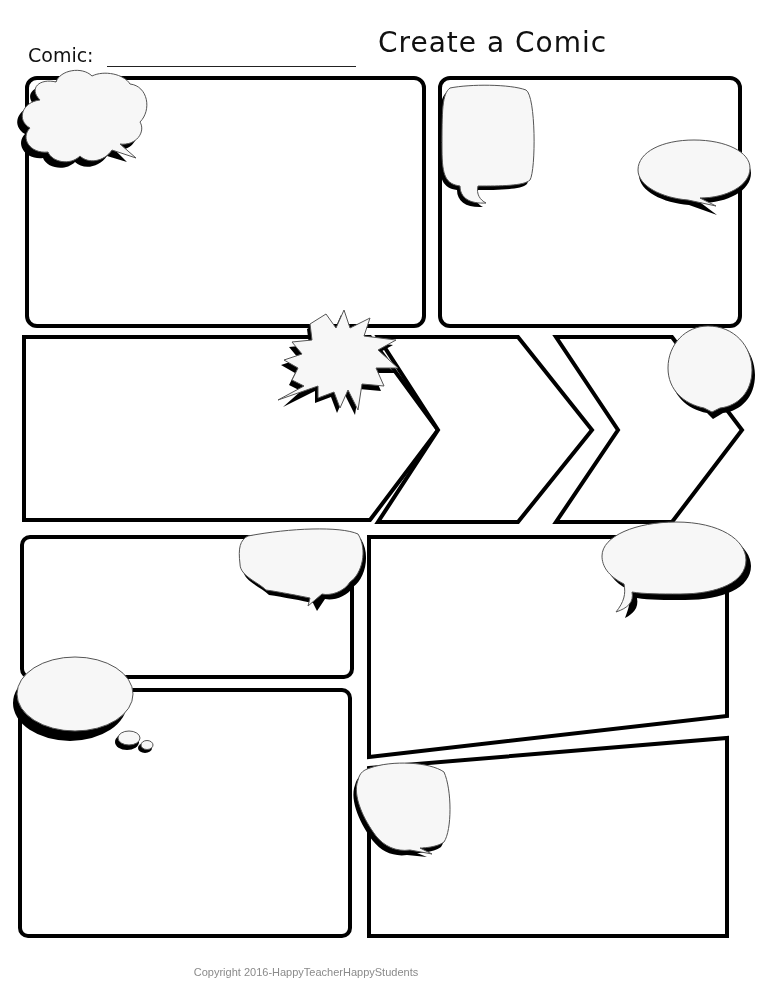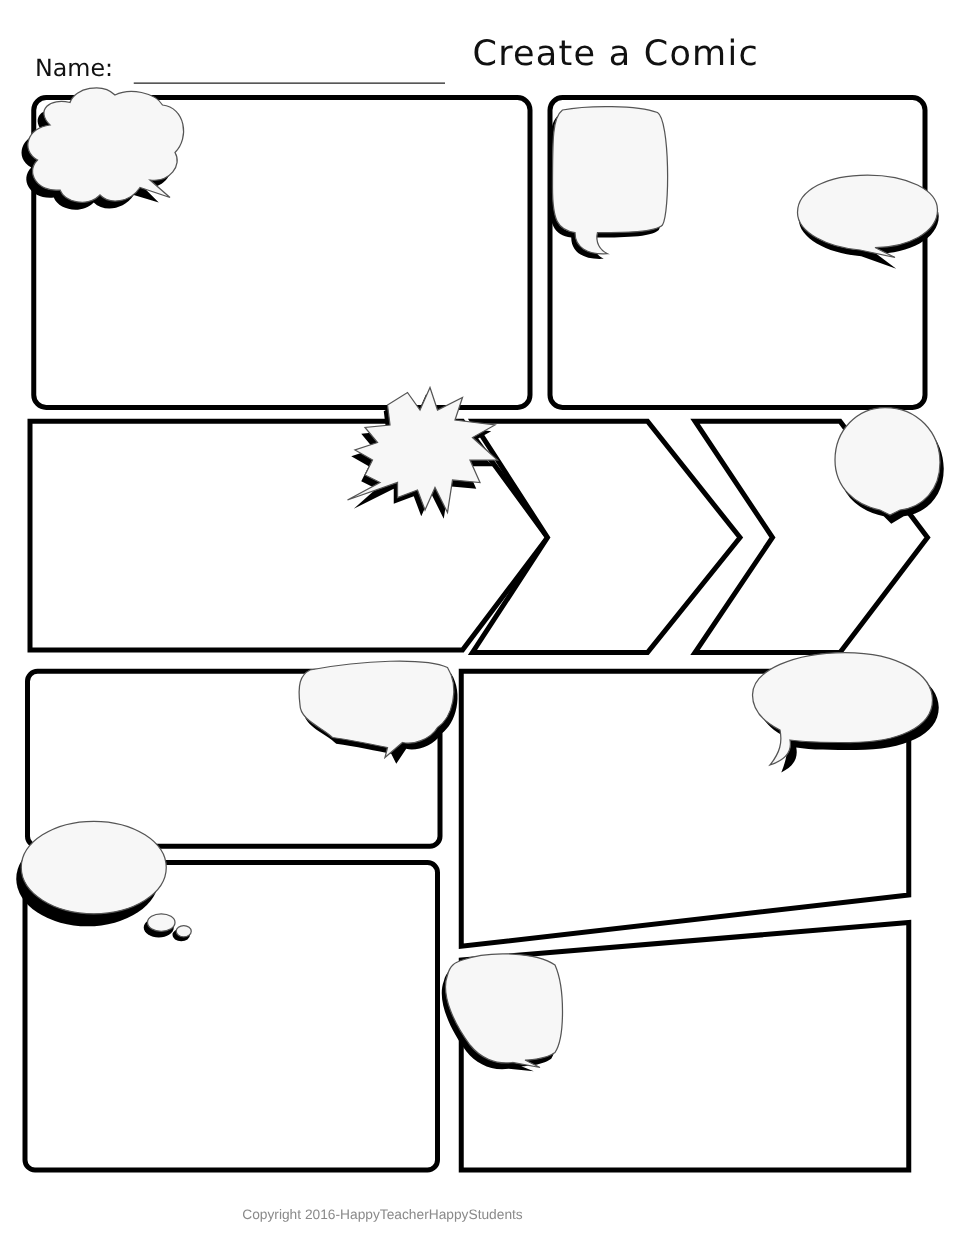--- a/index.html
+++ b/index.html
@@ -9,21 +9,21 @@
   .title { position: absolute; left: 378px; top: 26px; font-size: 28px; color: #111; font-family: "DejaVu Sans", sans-serif; font-weight: normal; letter-spacing: 1px; }
   .copyright { position: absolute; left: 0; width: 612px; top: 966px; text-align: center; font-size: 11px; color: #8a8a8a; font-family: "Liberation Sans", sans-serif; }
   svg.canvas { position: absolute; left: 0; top: 0; }
   .panel { fill: #ffffff; stroke: #000; stroke-width: 4; }
   .bubble { fill: #f7f7f7; stroke: #555; stroke-width: 1; }
   .shadow { fill: #000; }
 </style>
 </head>
 <body>
 
-<div class="name-label">Name:</div>
+<div class="name-label">Comic:</div>
 <div class="name-line"></div>
 <div class="title">Create a Comic</div>
 
 <svg class="canvas" width="768" height="994" viewBox="0 0 768 994">
 
   <rect class="panel" x="27" y="78" width="397" height="248" rx="10" ry="10"></rect>
 
   <rect class="panel" x="440" y="78" width="300" height="248" rx="10" ry="10"></rect>
 
   <polygon class="panel" points="24,337 370,337 438,430 370,520 24,520"></polygon>

